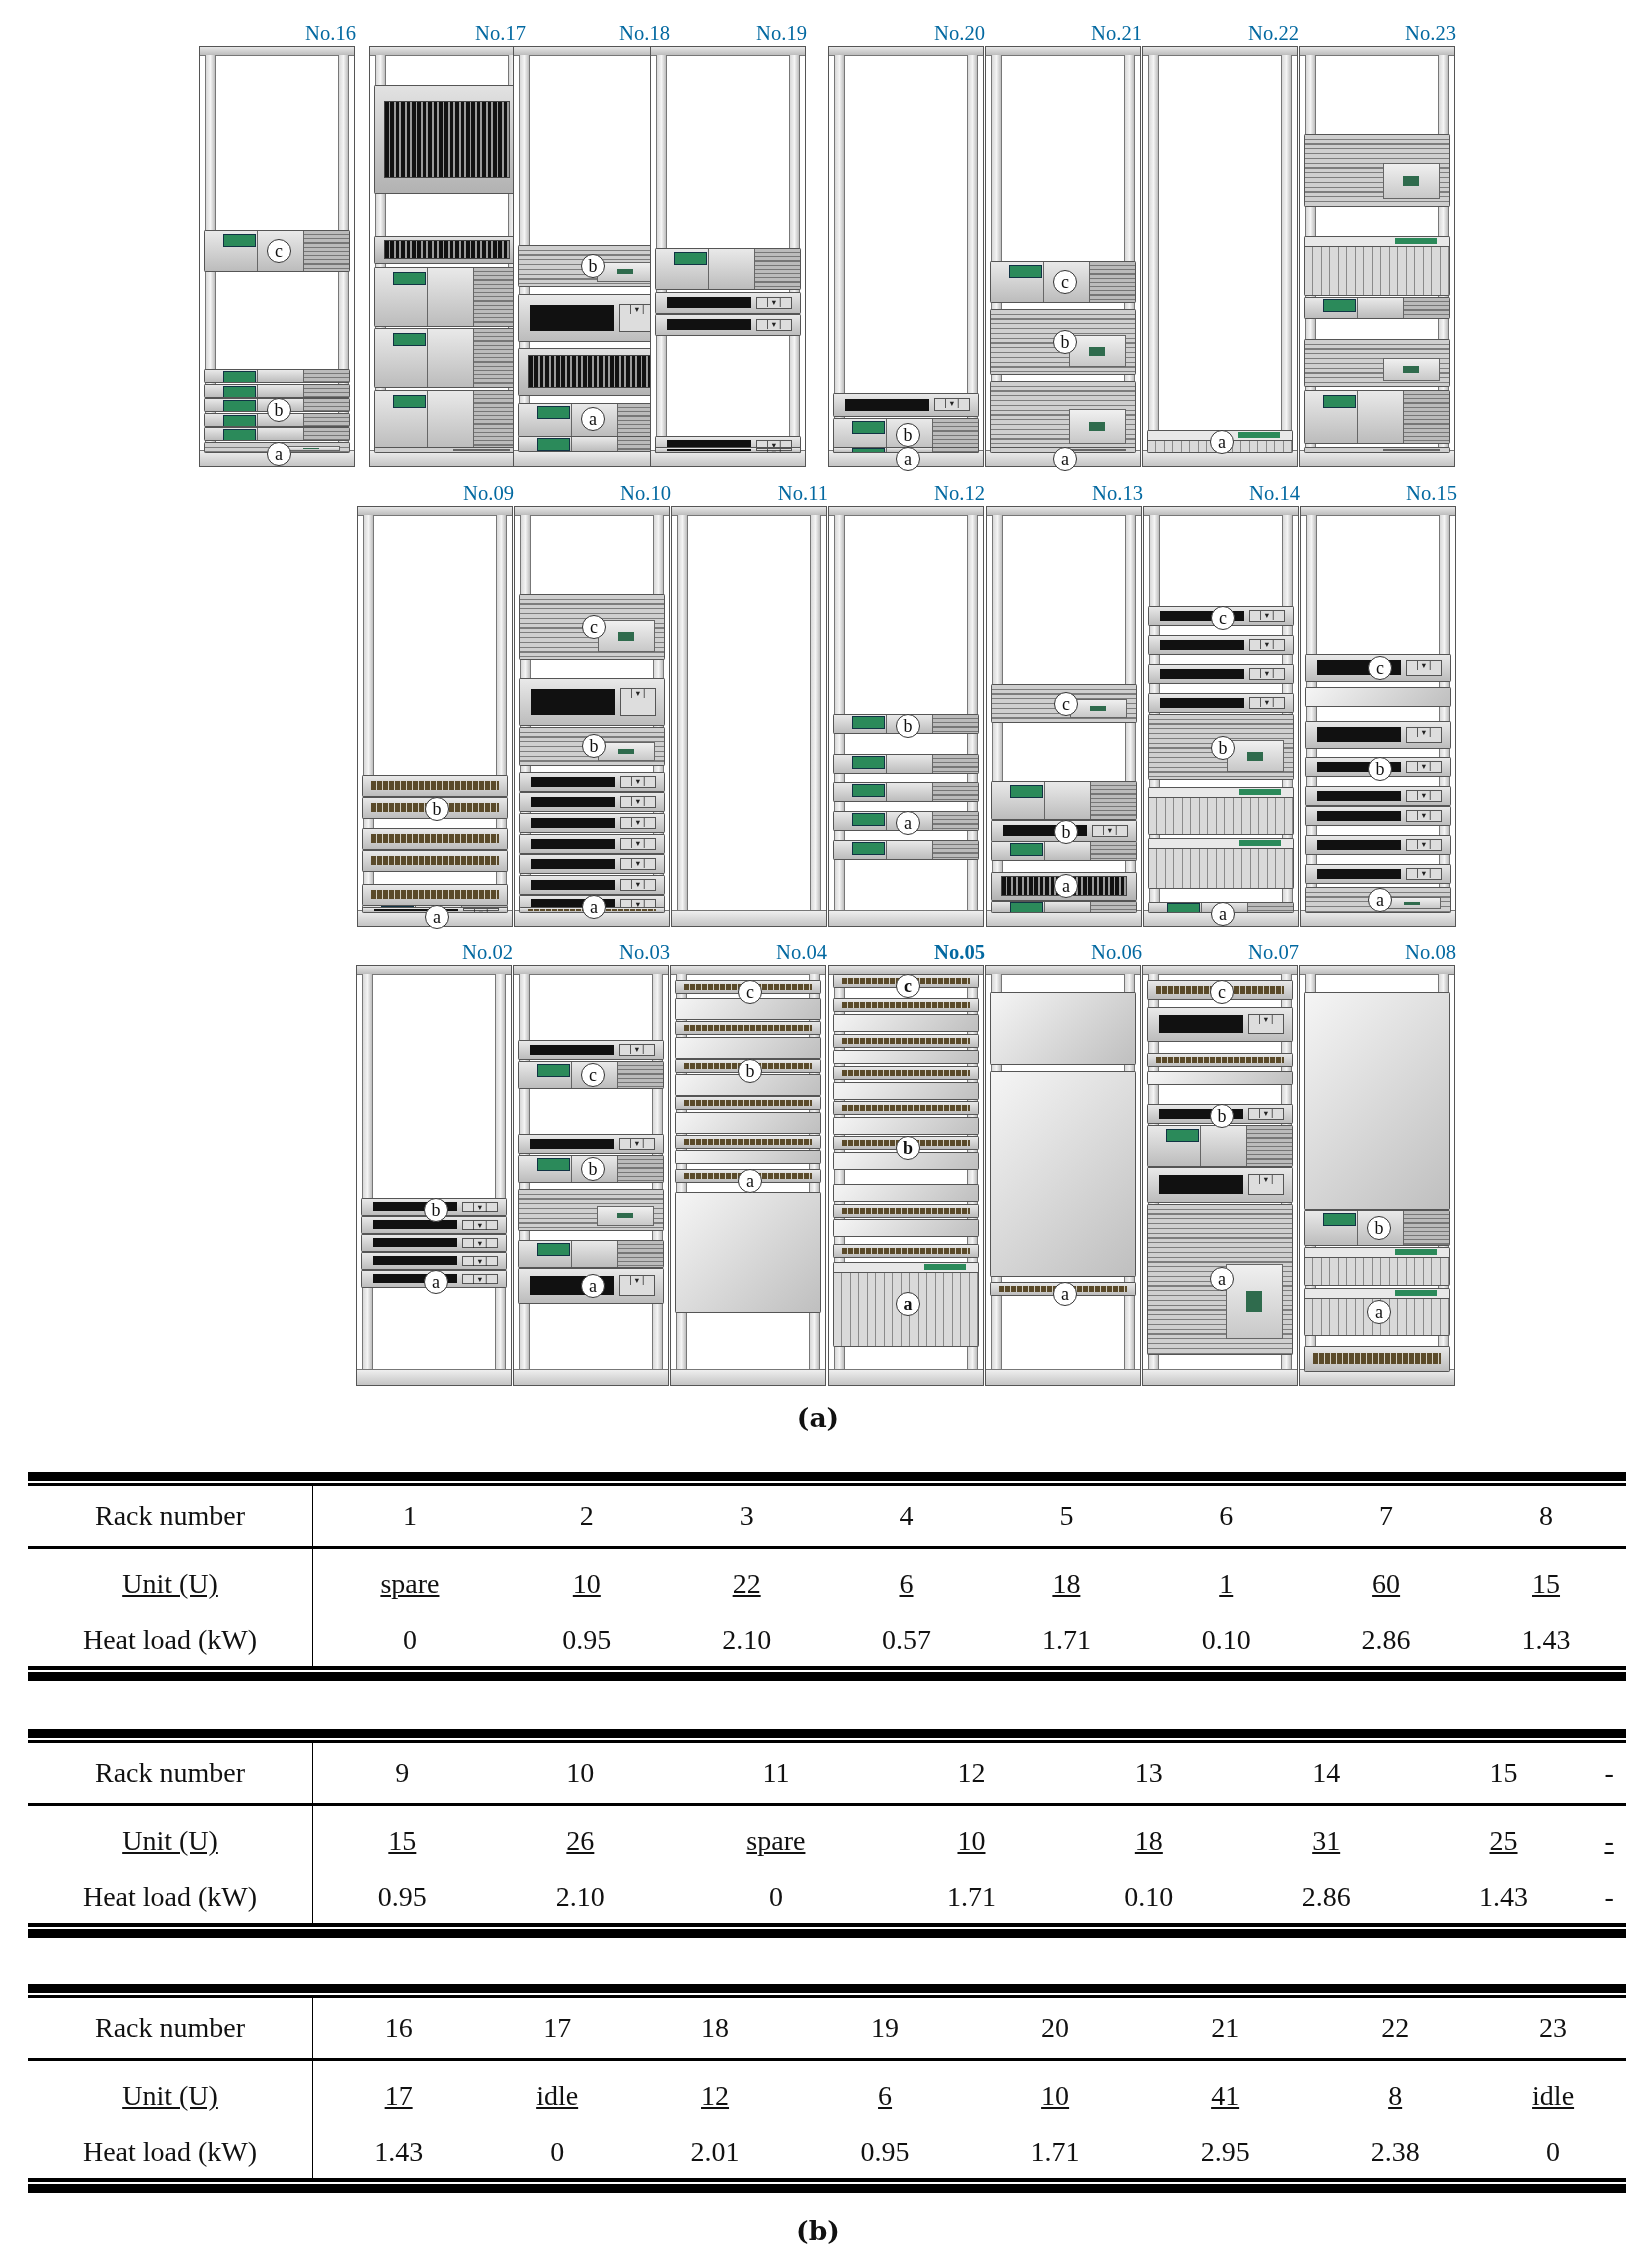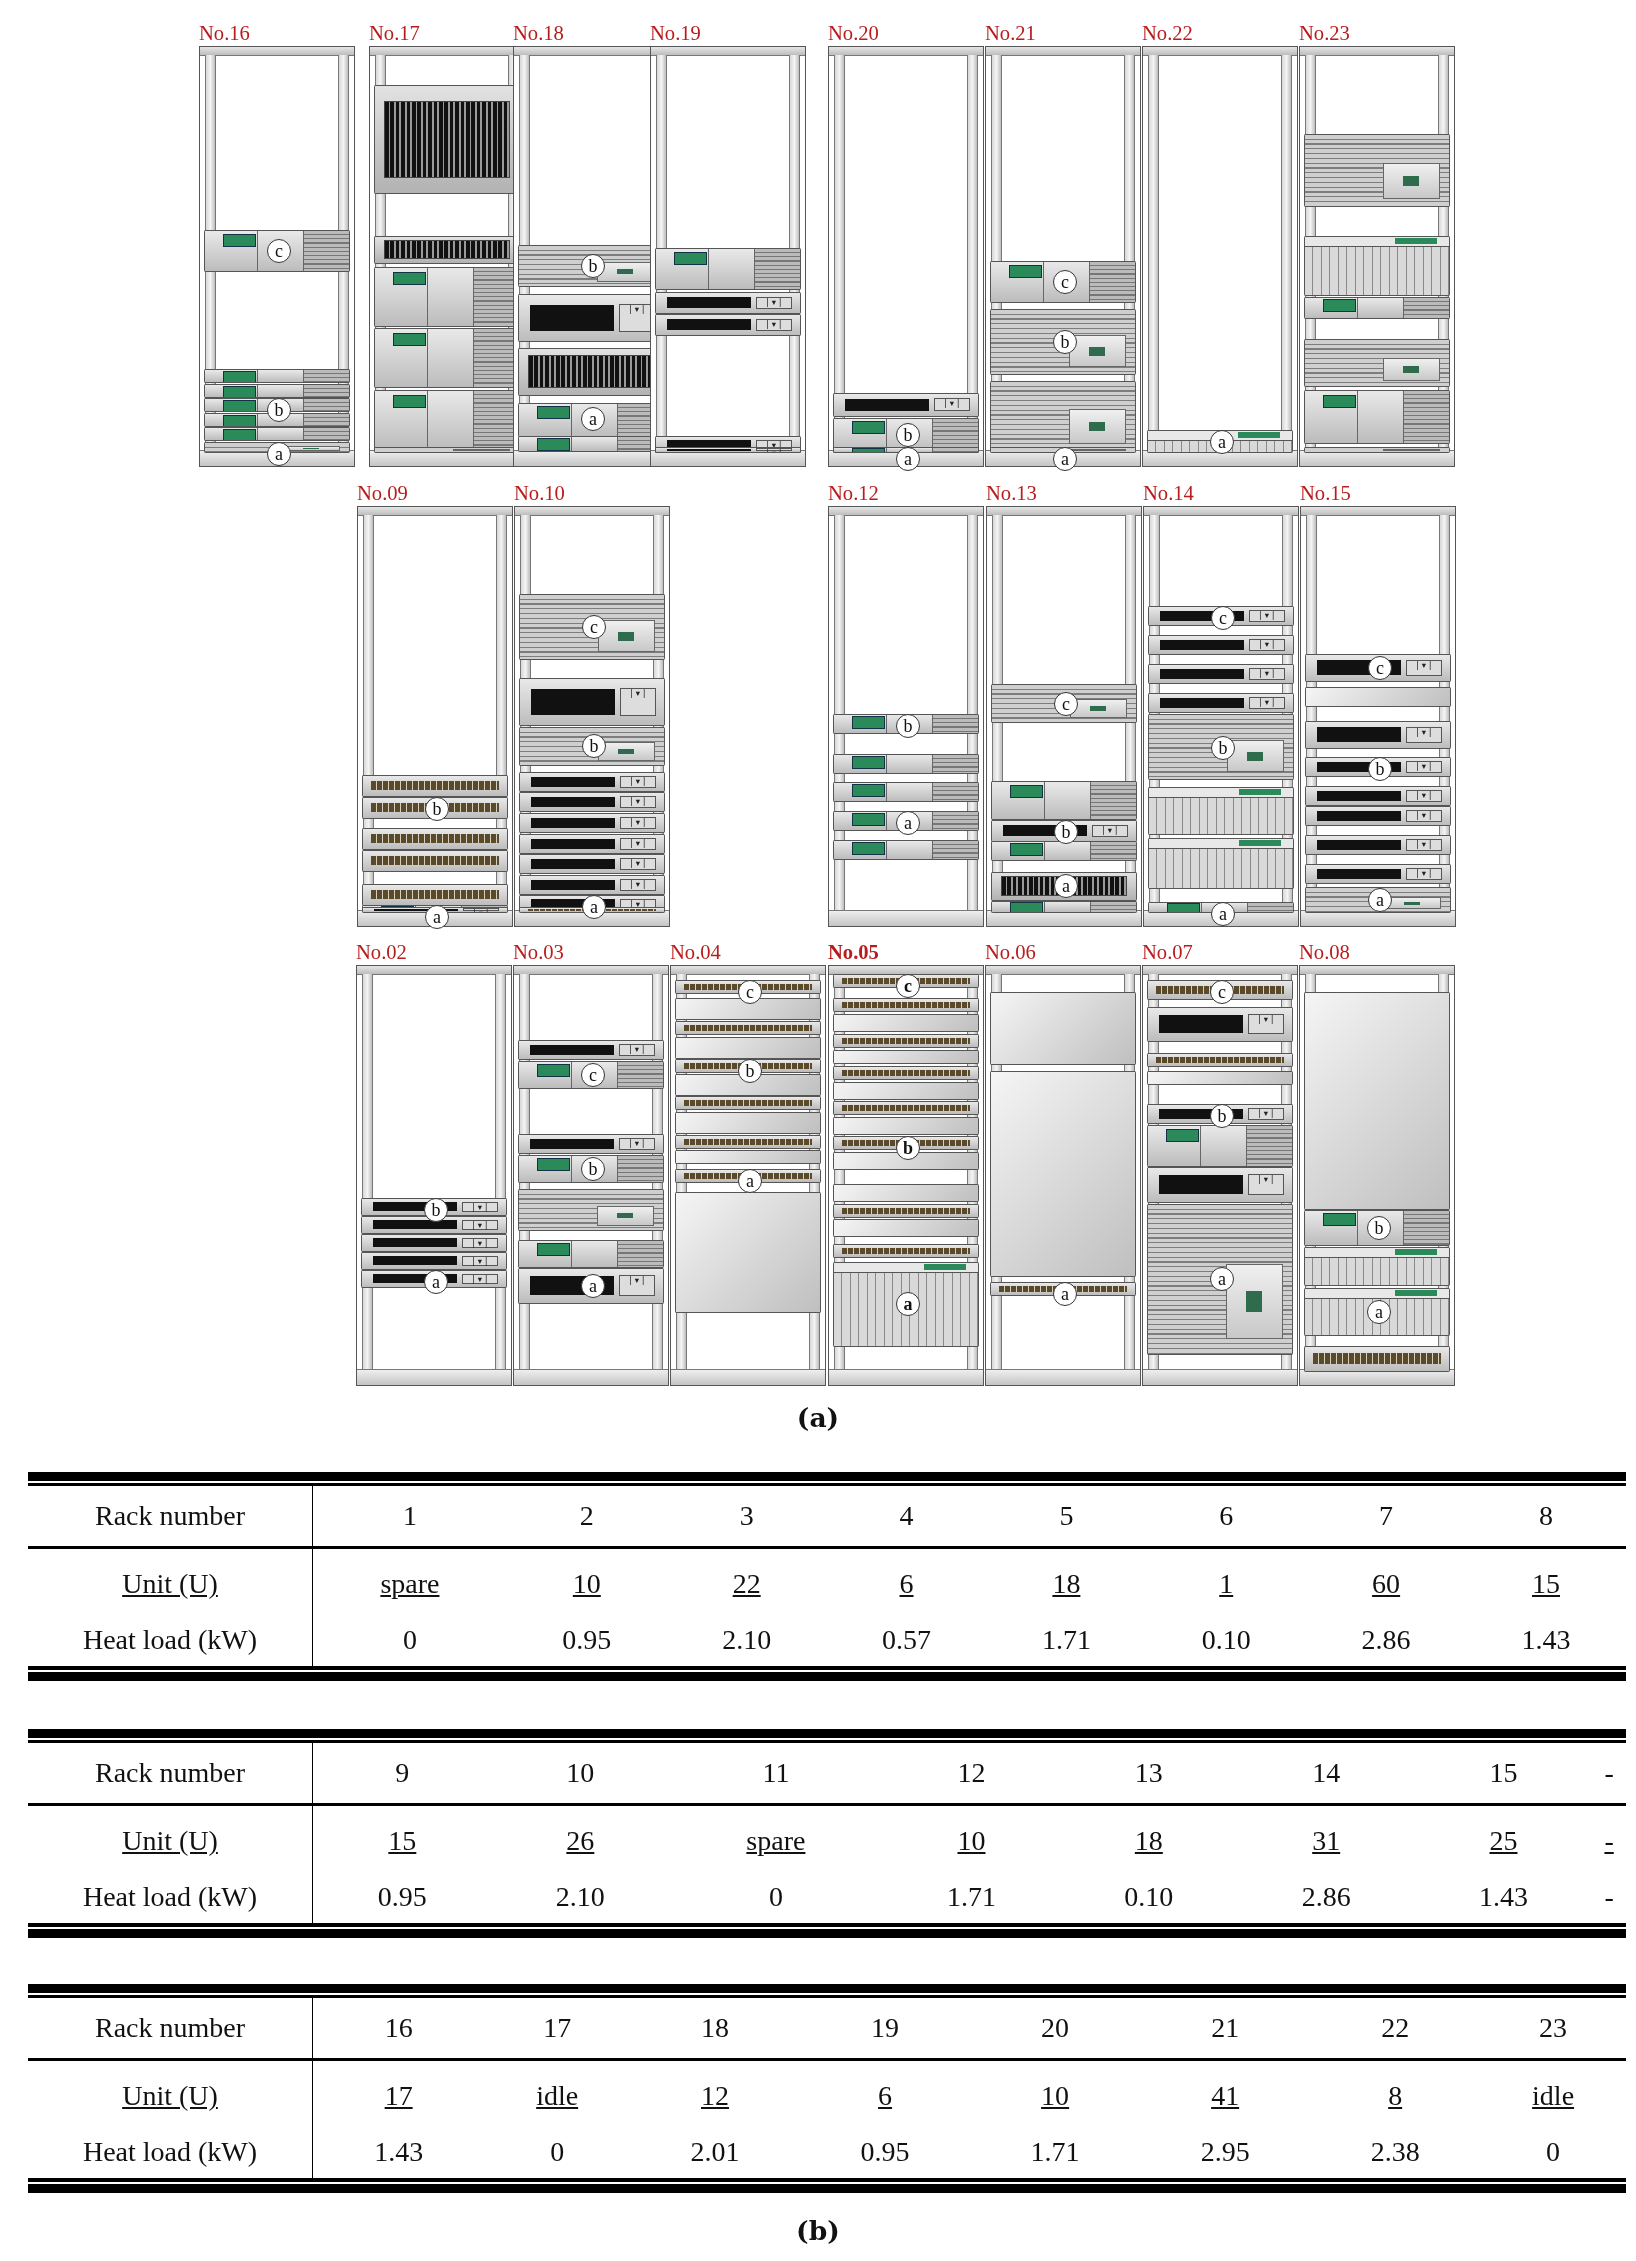--- a/index.html
+++ b/index.html
@@ -2,22 +2,22 @@
 <html style="font-size:9.7px"><head>
 <meta charset="utf-8">
 <style>
   html, body { margin: 0; padding: 0; background: #ffffff; }
   body { width: 1636px; height: 2261px; position: relative; overflow: hidden;
          font-family: "Liberation Serif", "DejaVu Serif", serif; color: #111; }
 
   
   .rack-row { position: absolute; height: 447px; }
   .rack { position: absolute; top: 0; width: 157px; height: 447px; }
-  .rack-label { position: absolute; top: 0; left: 0; width: 100%; text-align: left;
-                font-size: 20.6px; color: #b91c1c; line-height: 24px; }
+  .rack-label { position: absolute; top: 0; left: 0; width: 100%; text-align: right;
+                font-size: 20.6px; color: #0369a1; line-height: 24px; }
   .frame { position: absolute; top: 25.4px; left: 0; width: 156px; height: 421px;
            border: 1.2px solid #555; background: #fff; box-sizing: border-box; }
   .frame .topbar { position: absolute; left: 0; right: 0; top: 0; height: 7.3px;
                    background: linear-gradient(#e6e6e6, #bdbdbd); border-bottom: 1.2px solid #777; }
   .frame .botbar { position: absolute; left: 0; right: 0; bottom: 0; height: 15.7px;
                    background: linear-gradient(#efefef, #c4c4c4); border-top: 1.2px solid #777; }
   .frame .post { position: absolute; top: 7.3px; bottom: 15.7px; width: 9.7px;
                  background: linear-gradient(90deg, #d8d8d8, #f4f4f4, #bdbdbd);
                  border-left: 1.2px solid #777; border-right: 1.2px solid #777; }
   .frame .post.l { left: 4.8px; }
@@ -416,20 +416,30 @@
             </div>
             <div class="eq dark" style="top: 380px; height: 17px;">
               <div class="blk"></div>
               <div class="knobs"></div>
             </div>
             <div class="tag" style="left: 50px; top: 380px;">a</div>
             <div class="eq switch" style="top: 392px; height: 6px;">
               <div class="ports"></div>
             </div>
           </div>
+        </div>
+      </div>
+      <div class="rack" style="left: 314px;">
+        <div class="rack-label">No.11</div>
+        <div class="frame">
+          <div class="topbar"></div>
+          <div class="post l"></div>
+          <div class="post r"></div>
+          <div class="botbar"></div>
+          <div class="inner"></div>
         </div>
       </div>
       <div class="rack" style="left: 471px;">
         <div class="rack-label">No.12</div>
         <div class="frame">
           <div class="topbar"></div>
           <div class="post l"></div>
           <div class="post r"></div>
           <div class="botbar"></div>
           <div class="inner">

